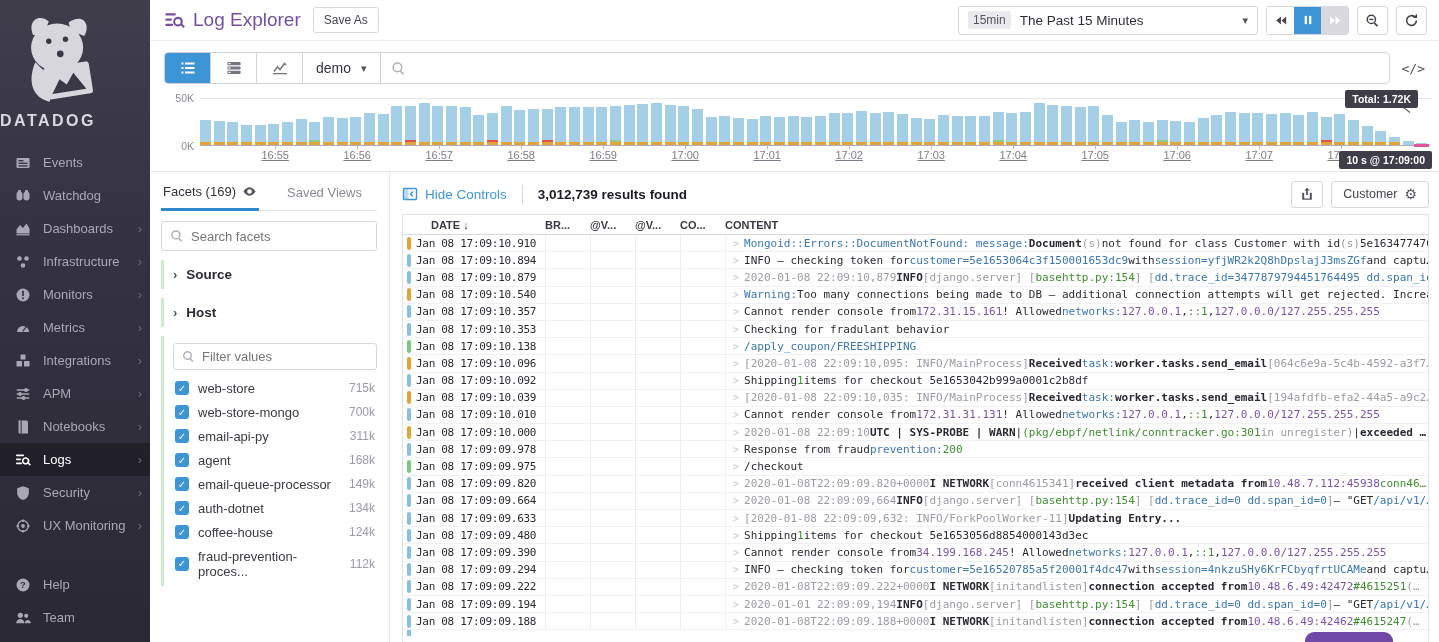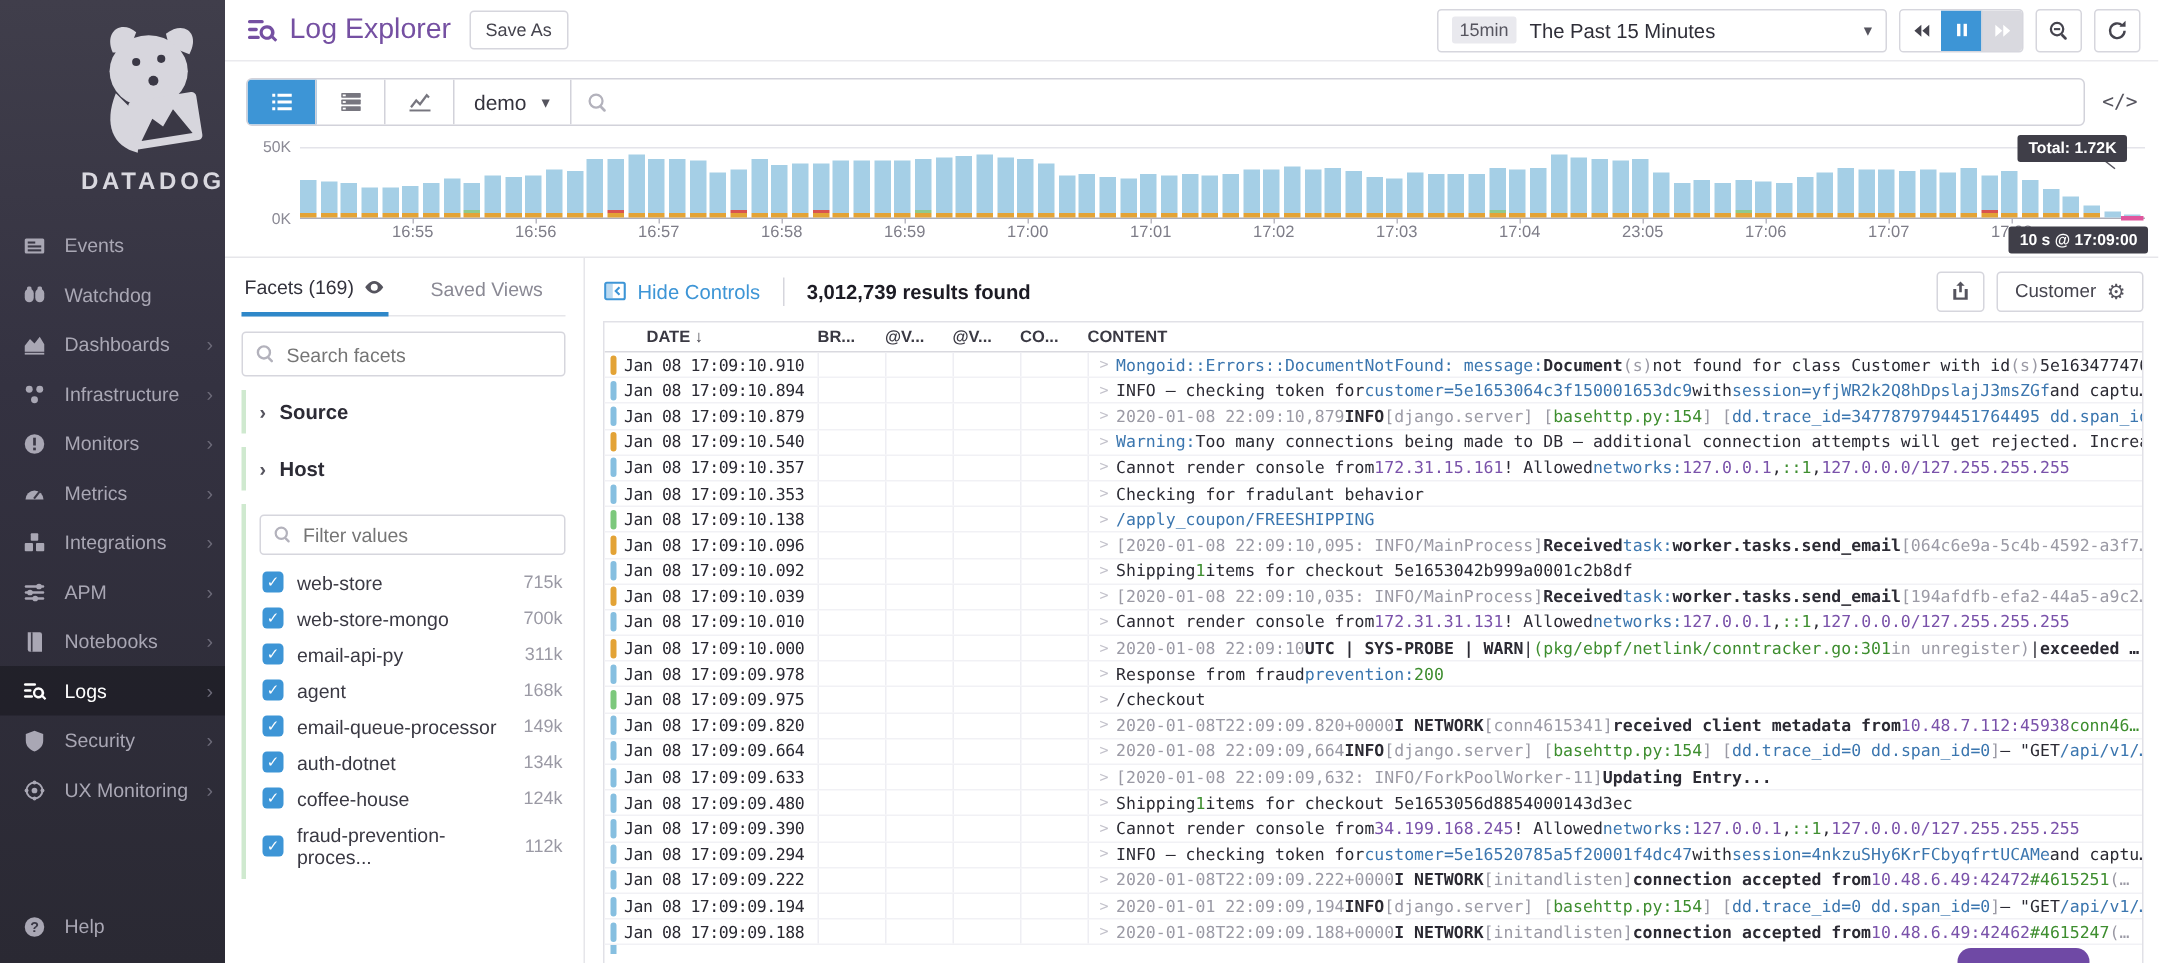--- a/index.html
+++ b/index.html
@@ -1,21 +1,21 @@
 <!DOCTYPE html>
 <html><head>
 <meta charset="utf-8">
 <style>
   * { box-sizing:border-box; margin:0; padding:0; }
   html,body { width:1439px; height:642px; overflow:hidden; font-family:"Liberation Sans",sans-serif; background:#fff; }
   .app { display:flex; width:1439px; height:642px; position:relative; }
 
   
   .sidebar { width:150px; flex-shrink:0; background:linear-gradient(180deg,#403e4b 0%,#343241 40%,#2a2933 100%); display:flex; flex-direction:column; color:#aaa8b5; }
-  .logo-block { padding:10px 0 4px; text-align:right; cursor:pointer; }
+  .logo-block { padding:10px 0 4px; text-align:left; cursor:pointer; }
   .brand { color:#d9d8df; font-size:16px; font-weight:bold; letter-spacing:2.5px; margin-top:2px; }
   .nav { margin-top:12px; flex:1; }
   .nav-item { display:flex; align-items:center; padding:8.5px 8px 8.5px 15px; font-size:13px; color:#a9a7b4; cursor:pointer; }
   .nav-item svg { width:16px; height:16px; margin-right:12px; flex-shrink:0; }
   .nav-item .chev { margin-left:auto; color:#6c6a78; font-size:13px; line-height:1; }
   .nav-item.active { color:#fff; background:rgba(0,0,0,0.28); }
   .nav-bottom { margin-bottom:8px; }
 
   
   .main { flex:1; display:flex; flex-direction:column; min-width:0; }
@@ -42,21 +42,21 @@
   .search-zone svg { color:#b3b2bc; }
   .search-zone input { border:none; outline:none; flex:1; font-size:13px; margin-left:8px; color:#333; }
   .code-btn { margin-left:12px; color:#55545e; font-size:13px; font-family:"DejaVu Sans Mono",monospace; cursor:pointer; }
 
   
   .chart { position:relative; height:83px; margin:0 7px 0 14px; flex-shrink:0; }
   .plot { position:absolute; left:36px; right:2px; top:10px; bottom:25px; border-bottom:1px solid #aeadb8; }
   .grid50 { position:absolute; left:0; right:0; top:0; height:1px; background:#e4e4ea; }
   .ylab { position:absolute; width:30px; text-align:right; font-size:10.5px; color:#8b8a95; }
   .bar { position:absolute; bottom:0; display:flex; flex-direction:column; justify-content:flex-end; cursor:pointer; }
-  .xlab { position:absolute; top:calc(100% - 22px); transform:translateX(-50%); font-size:11px; color:#7e7d88; }
+  .xlab { position:absolute; top:calc(100% - 22px); transform:translateX(-50%); font-size:11px; color:#7e7d88;text-decoration:underline; }
   .xtick { position:absolute; top:calc(100% - 25px); width:1px; height:3px; background:#b9b8c2; }
   .tt { position:absolute; background:#3f3e48; color:#fff; font-size:10.5px; font-weight:bold; padding:3px 7px; border-radius:2px; white-space:nowrap; z-index:5; }
   .tt-total { top:2px; right:14px; }
   .tt-cursor { bottom:2px; right:0; }
   .tt-line { position:absolute; width:34px; height:1px; background:#55545e; top:24px; right:22px; transform:rotate(38deg); transform-origin:right; }
   .pink-tick { position:absolute; bottom:-2px; height:3px; background:#e0569d; }
 
   
   .content-row { flex:1; display:flex; border-top:1px solid #e6e6ea; min-height:0; }
   .facets { width:240px; flex-shrink:0; border-right:1px solid #e6e6ea; padding:10px 12px 0 11px; overflow:hidden; }
@@ -244,20 +244,29 @@
         </div>
       </nav>
     <div class="nav-bottom" id="nav-bottom">
         <div class="nav-item">
           <svg viewBox="0 0 16 16" fill="currentColor">
             <circle cx="8" cy="8" r="6.5"></circle>
             <text x="8" y="11.2" font-size="9.5" text-anchor="middle" fill="#3a3845" font-weight="bold" font-family="Liberation Sans,sans-serif">?</text>
           </svg>
           <span>Help</span>
         </div>
+        <div class="nav-item">
+          <svg viewBox="0 0 16 16" fill="currentColor">
+            <circle cx="5.3" cy="5.3" r="2.6"></circle>
+            <circle cx="11.2" cy="5.8" r="2.1"></circle>
+            <path d="M1.2 13.2c0-2.4 1.9-4.2 4.1-4.2s4.1 1.8 4.1 4.2z"></path>
+            <path d="M9.8 13.2c.2-2 1.5-3.2 3-3.2 1.5 0 2.7 1.2 3 3.2z"></path>
+          </svg>
+          <span>Team</span>
+        </div>
       </div>
   </aside>
 
   <div class="main">
 
     <div class="top1">
       <svg width="21" height="21" viewBox="0 0 16 16" fill="#7550a2">
         <rect x="1" y="2.5" width="8" height="1.7" rx="0.8"></rect>
           <rect x="1" y="6.5" width="5" height="1.7" rx="0.8"></rect>
           <rect x="1" y="10.5" width="6" height="1.7" rx="0.8"></rect>
@@ -737,21 +746,21 @@
         <span class="xlab" style="left: 521.167px;">17:00</span>
         <span class="xtick" style="left: 521.167px;"></span>
         <span class="xlab" style="left: 603.167px;">17:01</span>
         <span class="xtick" style="left: 603.167px;"></span>
         <span class="xlab" style="left: 685.167px;">17:02</span>
         <span class="xtick" style="left: 685.167px;"></span>
         <span class="xlab" style="left: 767.167px;">17:03</span>
         <span class="xtick" style="left: 767.167px;"></span>
         <span class="xlab" style="left: 849.167px;">17:04</span>
         <span class="xtick" style="left: 849.167px;"></span>
-        <span class="xlab" style="left: 931.167px;">23:05</span>
+        <span class="xlab" style="left: 931.167px;">17:05</span>
         <span class="xtick" style="left: 931.167px;"></span>
         <span class="xlab" style="left: 1013.17px;">17:06</span>
         <span class="xtick" style="left: 1013.17px;"></span>
         <span class="xlab" style="left: 1095.17px;">17:07</span>
         <span class="xtick" style="left: 1095.17px;"></span>
         <span class="xlab" style="left: 1177.17px;">17:08</span>
         <span class="xtick" style="left: 1177.17px;"></span>
       </div>
 
     <div class="content-row">

